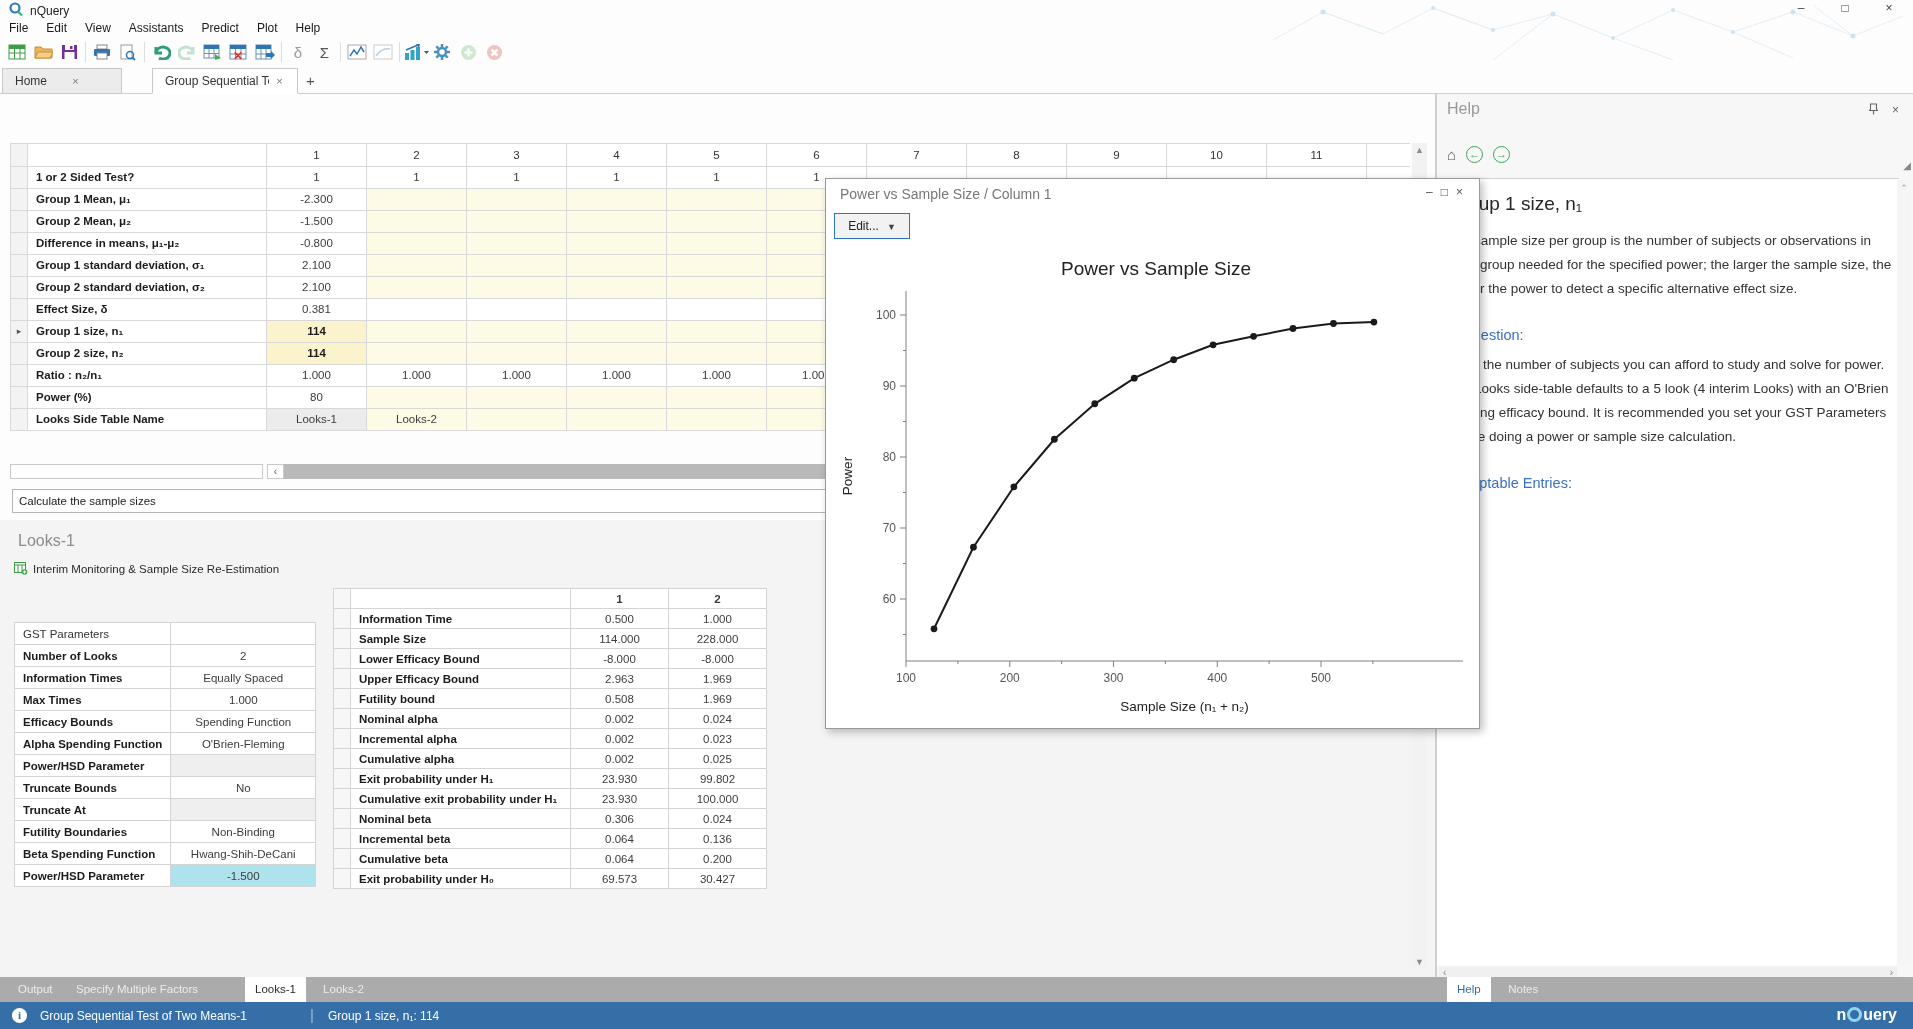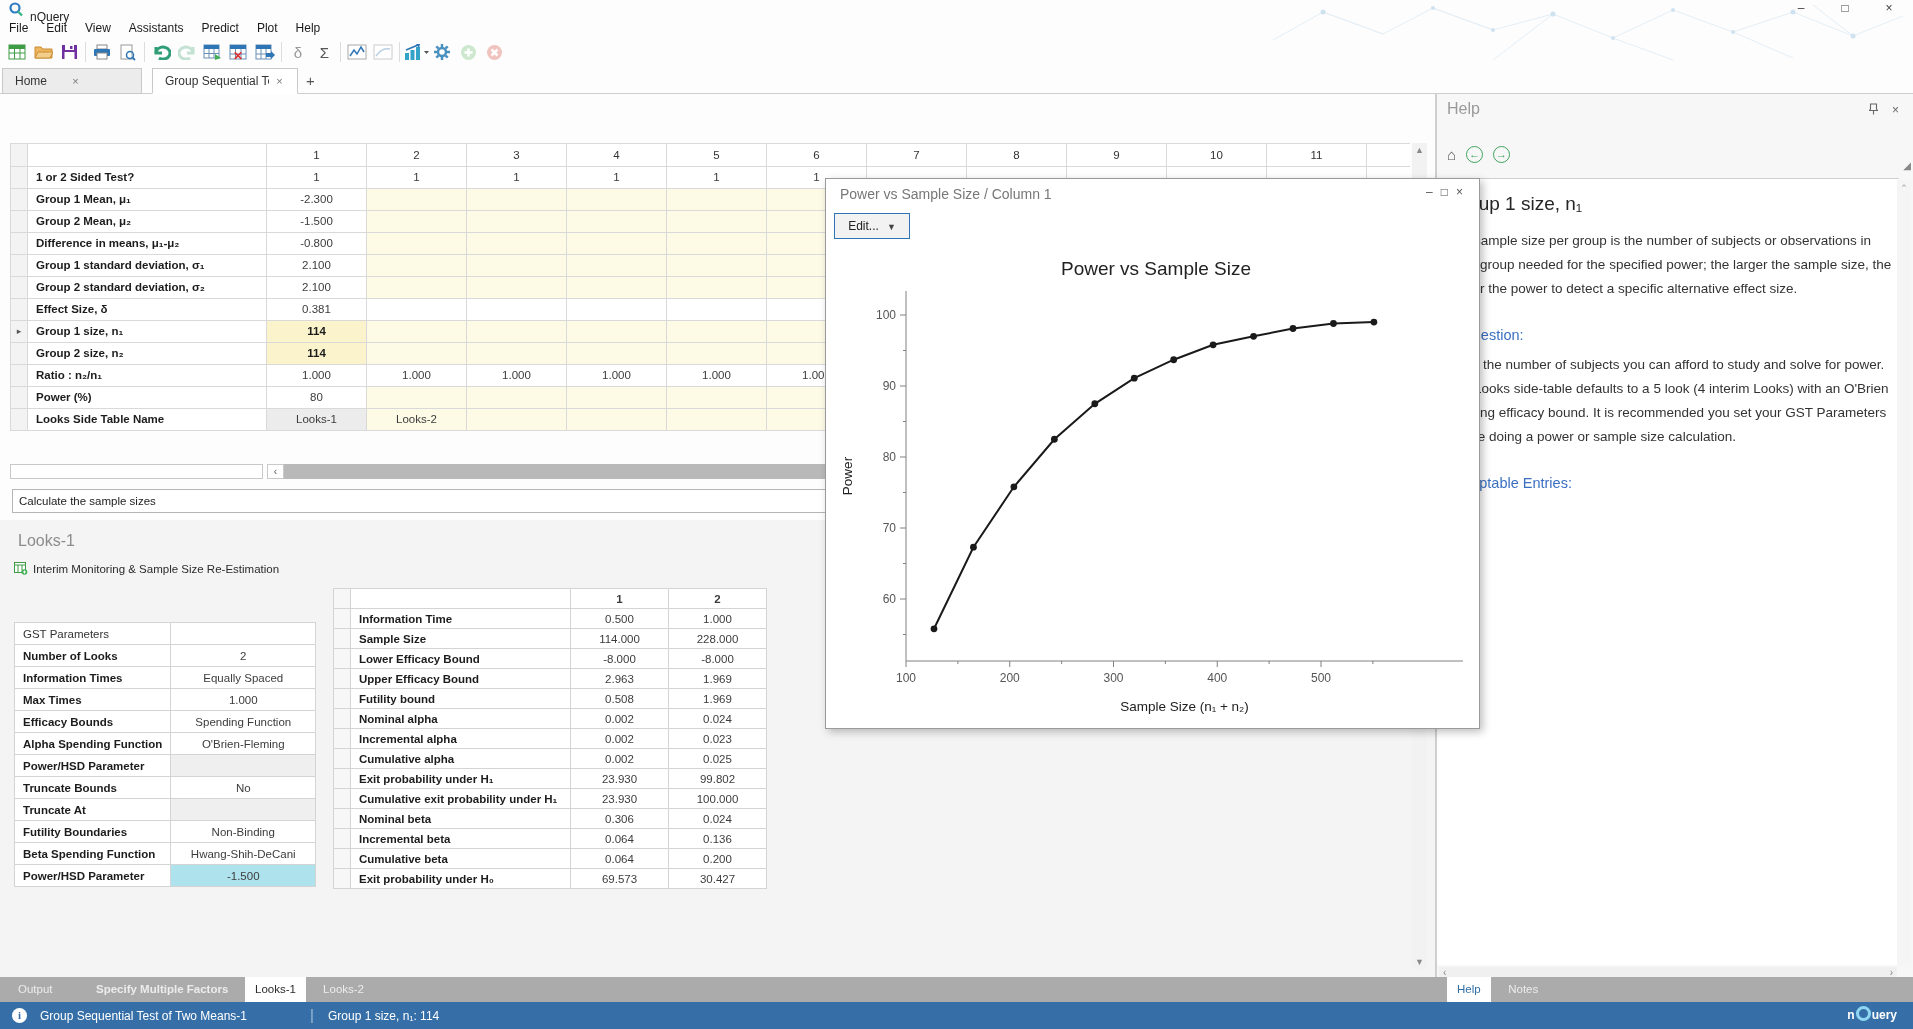--- a/index.html
+++ b/index.html
@@ -2,34 +2,34 @@
 <html><head>
 <meta charset="utf-8">
 <style>
   * { margin:0; padding:0; box-sizing:border-box; }
   body { width:1913px; height:1029px; font-family:"Liberation Sans", sans-serif; background:#fff; overflow:hidden; }
   #app { position:absolute; top:0; left:0; width:1913px; height:1029px; background:#fdfdfd; }
   .abs { position:absolute; }
 
   
   #titlebar { left:0; top:0; width:1913px; height:18px; background:#fdfdfd; font-size:12px; color:#222; }
-  #titlebar .t { position:absolute; left:30px; top:10px; }
+  #titlebar .t { position:absolute; left:30px; top:4px; }
   .winctl { position:absolute; top:0px; width:40px; height:17px; text-align:center; color:#444; font-size:12px; line-height:17px; }
   #menubar { left:0; top:18px; width:1913px; height:20px; font-size:12px; color:#1a1a1a; }
   #menubar span { display:inline-block; padding:3px 9px; cursor:default; }
   #toolbar { left:0; top:38px; width:1913px; height:28px; display:flex; align-items:center; padding-left:4px; }
   .tbicon { width:26px; height:24px; display:inline-flex; align-items:center; justify-content:center; font-size:15px; }
   .tbsep { width:1px; height:20px; background:#ddd; margin:0 3px; }
   #deco { right:0; top:0; opacity:.55; }
 
   
   #tabstrip { left:0; top:66px; width:1913px; height:28px; border-bottom:1px solid #cfcfcf; background:#fdfdfd; }
   .doctab { position:absolute; top:2px; height:26px; font-size:12px; color:#333; padding:5px 10px 0 12px; border:1px solid #c9c9c9; }
   .doctab .x { color:#777; margin-left:22px; font-size:11px; }
-  #tab-home { left:2px; width:140px; background:#ececec; }
+  #tab-home { left:2px; width:120px; background:#ececec; }
   #tab-gst { left:152px; width:146px; background:#fff; border-bottom:1px solid #fff; }
   #tab-new { left:306px; top:6px; font-size:15px; color:#555; }
 
   
   #main-title-band { left:0; top:94px; width:1437px; height:48px; background:#fdfdfd; }
   #main-title { position:absolute; left:16px; top:12px; font-size:17px; color:#5a8fc0; font-weight:400; }
   .pin { font-size:11px; color:#666; }
 
   
   #grid { left:10px; top:143px; }
@@ -97,21 +97,21 @@
   .btab { position:absolute; top:0; height:25px; line-height:25px; padding:0 10px; color:#ececec; }
   .btab.active { background:#fff; color:#2b2b2b; }
   #help-tab { color:#2e6da4; }
 
   
   #statusbar { left:0; top:1002px; width:1913px; height:27px; background:#366fa7; color:#fff; font-size:12px; }
   #status-info { position:absolute; left:12px; top:6px; width:15px; height:15px; border-radius:50%; background:#fff; color:#366fa7; font-weight:bold; font-size:11px; text-align:center; line-height:15px; font-family:"Liberation Serif", serif; }
   #status-l1 { position:absolute; left:40px; top:7px; }
   #status-sep { position:absolute; left:310px; top:4px; color:#9dbbd6; font-size:15px; }
   #status-l2 { position:absolute; left:328px; top:7px; }
-  #status-logo { position:absolute; right:16px; top:4px; font-size:12px; font-weight:bold; }
+  #status-logo { position:absolute; right:16px; top:4px; font-size:16px; font-weight:bold; }
   #status-logo .q { display:inline-block; width:15px; height:15px; border:3px solid #8fd6f2; border-radius:50%; vertical-align:-2px; margin:0 1px; }
 </style>
 </head>
 <body>
 
 <div id="app">
 
   <div id="titlebar" class="abs">
     <svg class="abs" style="left:8px;top:2px" width="16" height="15">
       <circle cx="7" cy="6" r="4.5" fill="none" stroke="#2e7bbf" stroke-width="2.2"></circle>
@@ -771,21 +771,21 @@
       <div style="margin-top:3px">⌃</div>
     </div>
     <div id="help-hscroll">
       <span style="position:absolute;left:4px;top:0">‹</span>
       <span style="position:absolute;right:4px;top:0">›</span>
     </div>
   </div>
 
   <div id="bottom-strip" class="abs">
       <div class="btab" style="left: 8px;">Output</div>
-      <div class="btab" style="left: 86px; font-weight: bold;">Specify Multiple Factors</div>
+      <div class="btab" style="left: 66px;">Specify Multiple Factors</div>
       <div class="btab active" style="left: 245px;">Looks-1</div>
       <div class="btab" style="left: 313.1px;">Looks-2</div>
       <div class="btab active" id="help-tab" style="left: 1447px;">Help</div>
       <div class="btab" style="left: 1498.2px;">Notes</div>
     </div>
 
   <div id="statusbar" class="abs">
     <div id="status-info">i</div>
     <span id="status-l1">Group Sequential Test of Two Means-1</span>
     <span id="status-sep">|</span>

